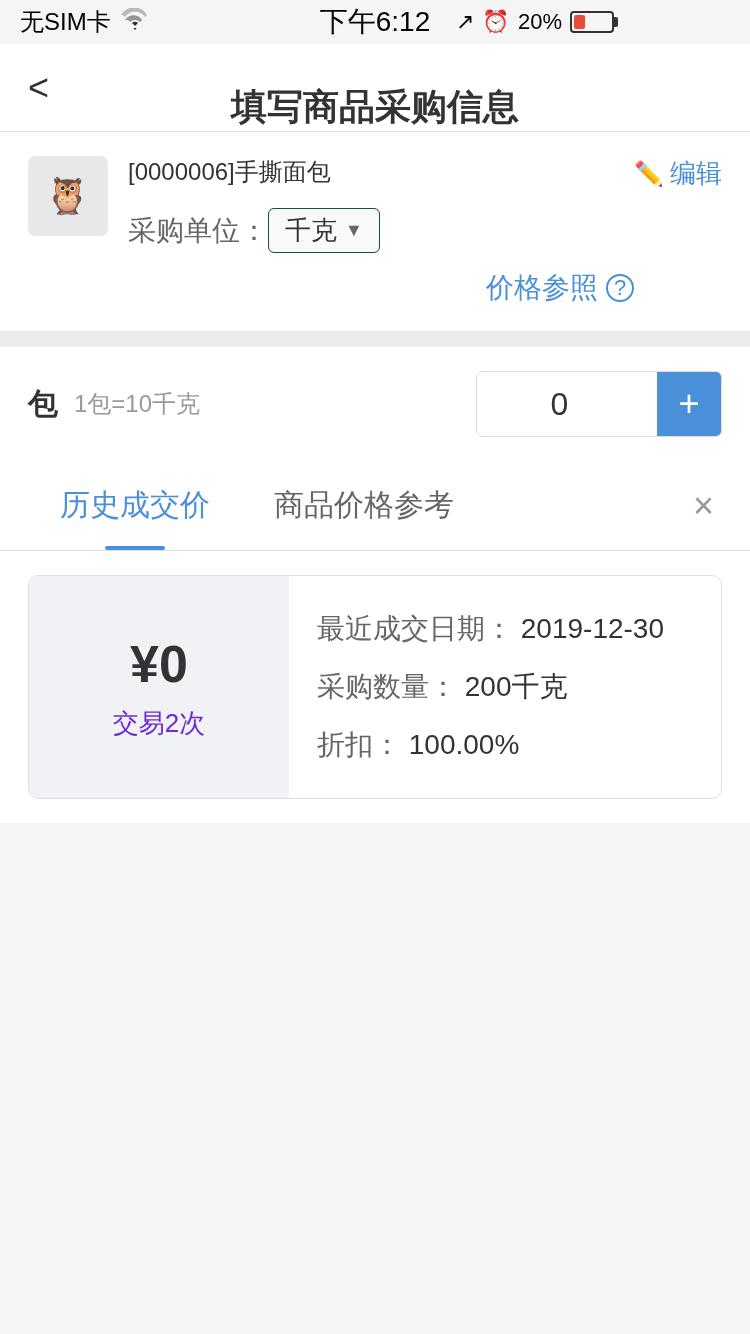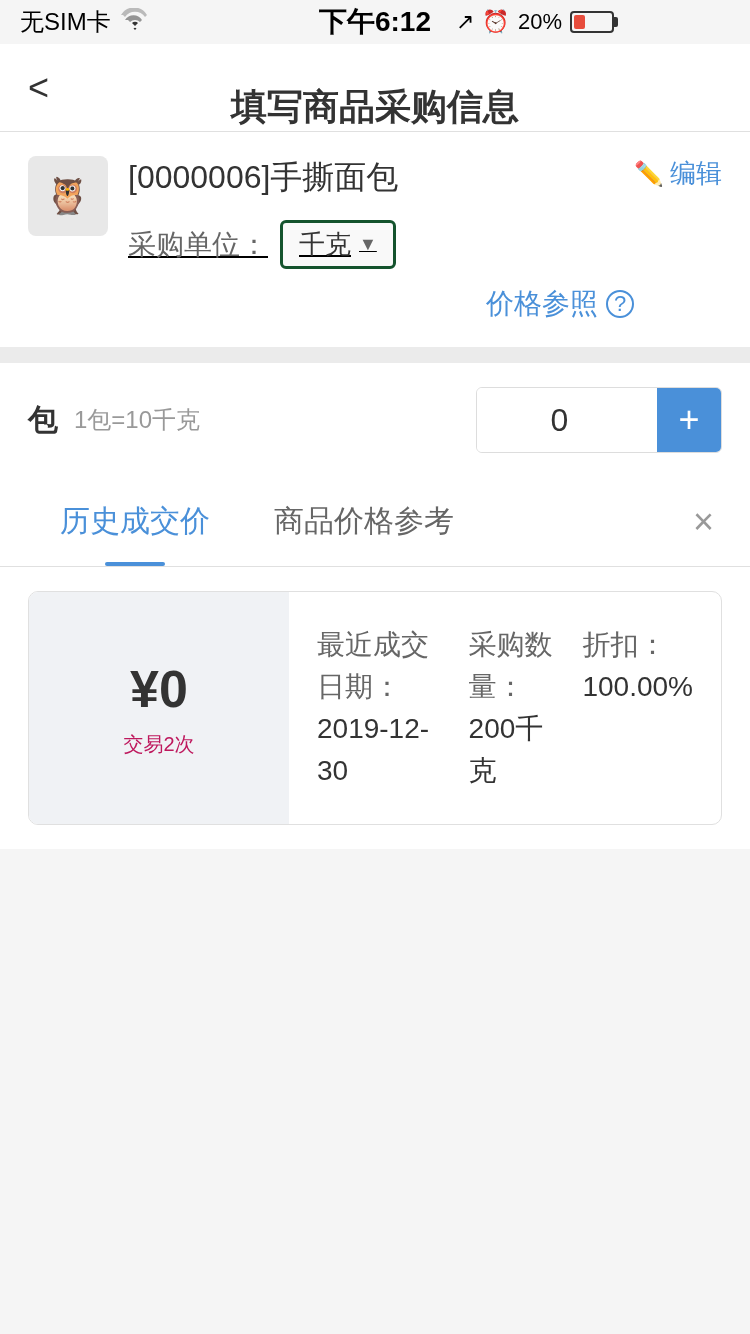--- a/index.html
+++ b/index.html
@@ -25,21 +25,21 @@
       font-weight: 500;
     }
     .status-left {
       display: flex;
       align-items: center;
       gap: 10px;
       font-size: 24px;
     }
     .status-center {
       font-size: 28px;
-      font-weight: 700;
+      font-weight: 400;
       position: absolute;
       left: 50%;
       transform: translateX(-50%);
     }
     .status-right {
       display: flex;
       align-items: center;
       gap: 8px;
       font-size: 22px;
     }
@@ -124,37 +124,35 @@
       flex-shrink: 0;
     }
     .owl-icon {
       font-size: 36px;
       color: #999;
     }
     .product-details {
       flex: 1;
     }
     .product-name {
-      font-size: 32px;
+      font-size: 24px;
       font-weight: 500;
       color: #333;
       margin-bottom: 20px;
     }
     .purchase-unit-row {
       display: flex;
       align-items: center;
-      gap: 12px;
-      text-decoration: underline;
     }
     .purchase-unit-label {
       font-size: 28px;
       color: #666;
     }
     .unit-selector {
-      border: 3px solid #14532d;
+      border: 1px solid #14532d;
       border-radius: 6px;
       padding: 4px 16px;
       font-size: 26px;
       color: #333;
       display: flex;
       align-items: center;
       gap: 8px;
       background: #f9f9f9;
     }
     .unit-arrow {
@@ -313,27 +311,28 @@
       padding: 40px 20px;
       flex-shrink: 0;
     }
     .transaction-price {
       font-size: 52px;
       font-weight: 600;
       color: #333;
       margin-bottom: 12px;
     }
     .transaction-count {
-      font-size: 20px;
-      color: #be185d;
+      font-size: 26px;
+      color: #6d28d9;
     }
     .transaction-right {
       flex: 1;
       padding: 32px 28px;
       display: flex;
+      flex-direction: column;
       justify-content: center;
       gap: 16px;
     }
     .transaction-detail-row {
       font-size: 28px;
       color: #333;
       line-height: 1.5;
     }
     .detail-label {
       color: #666;

